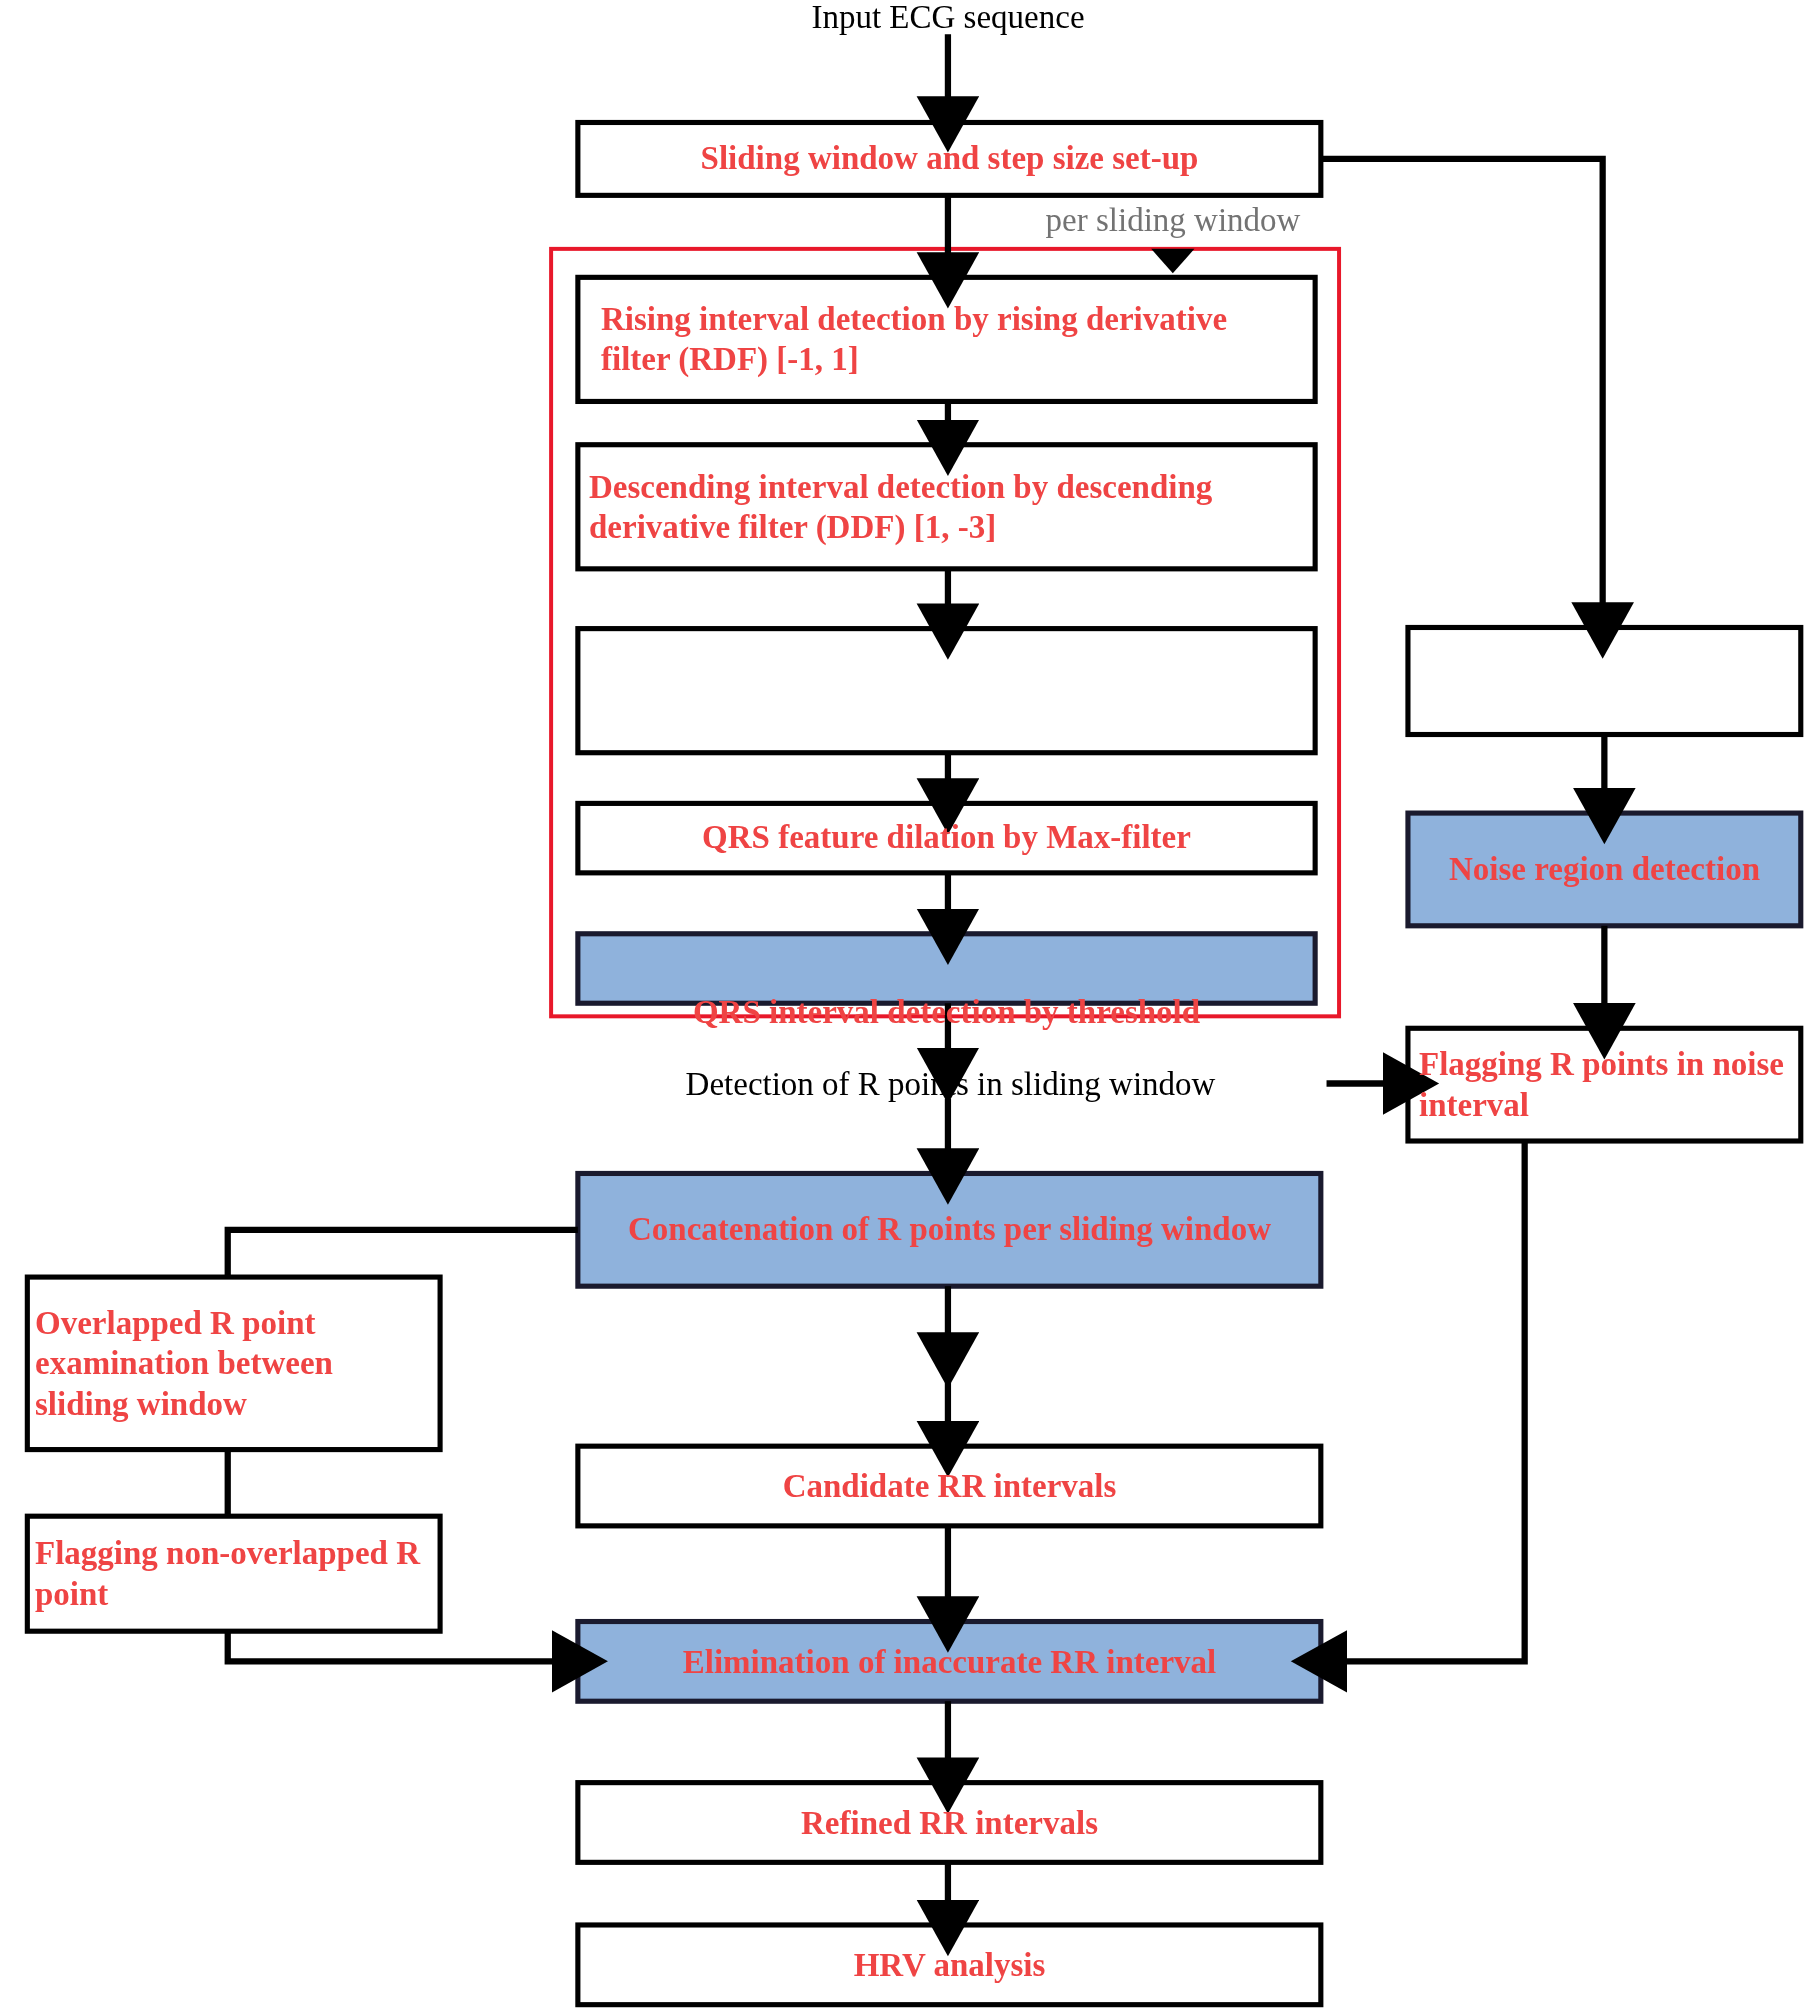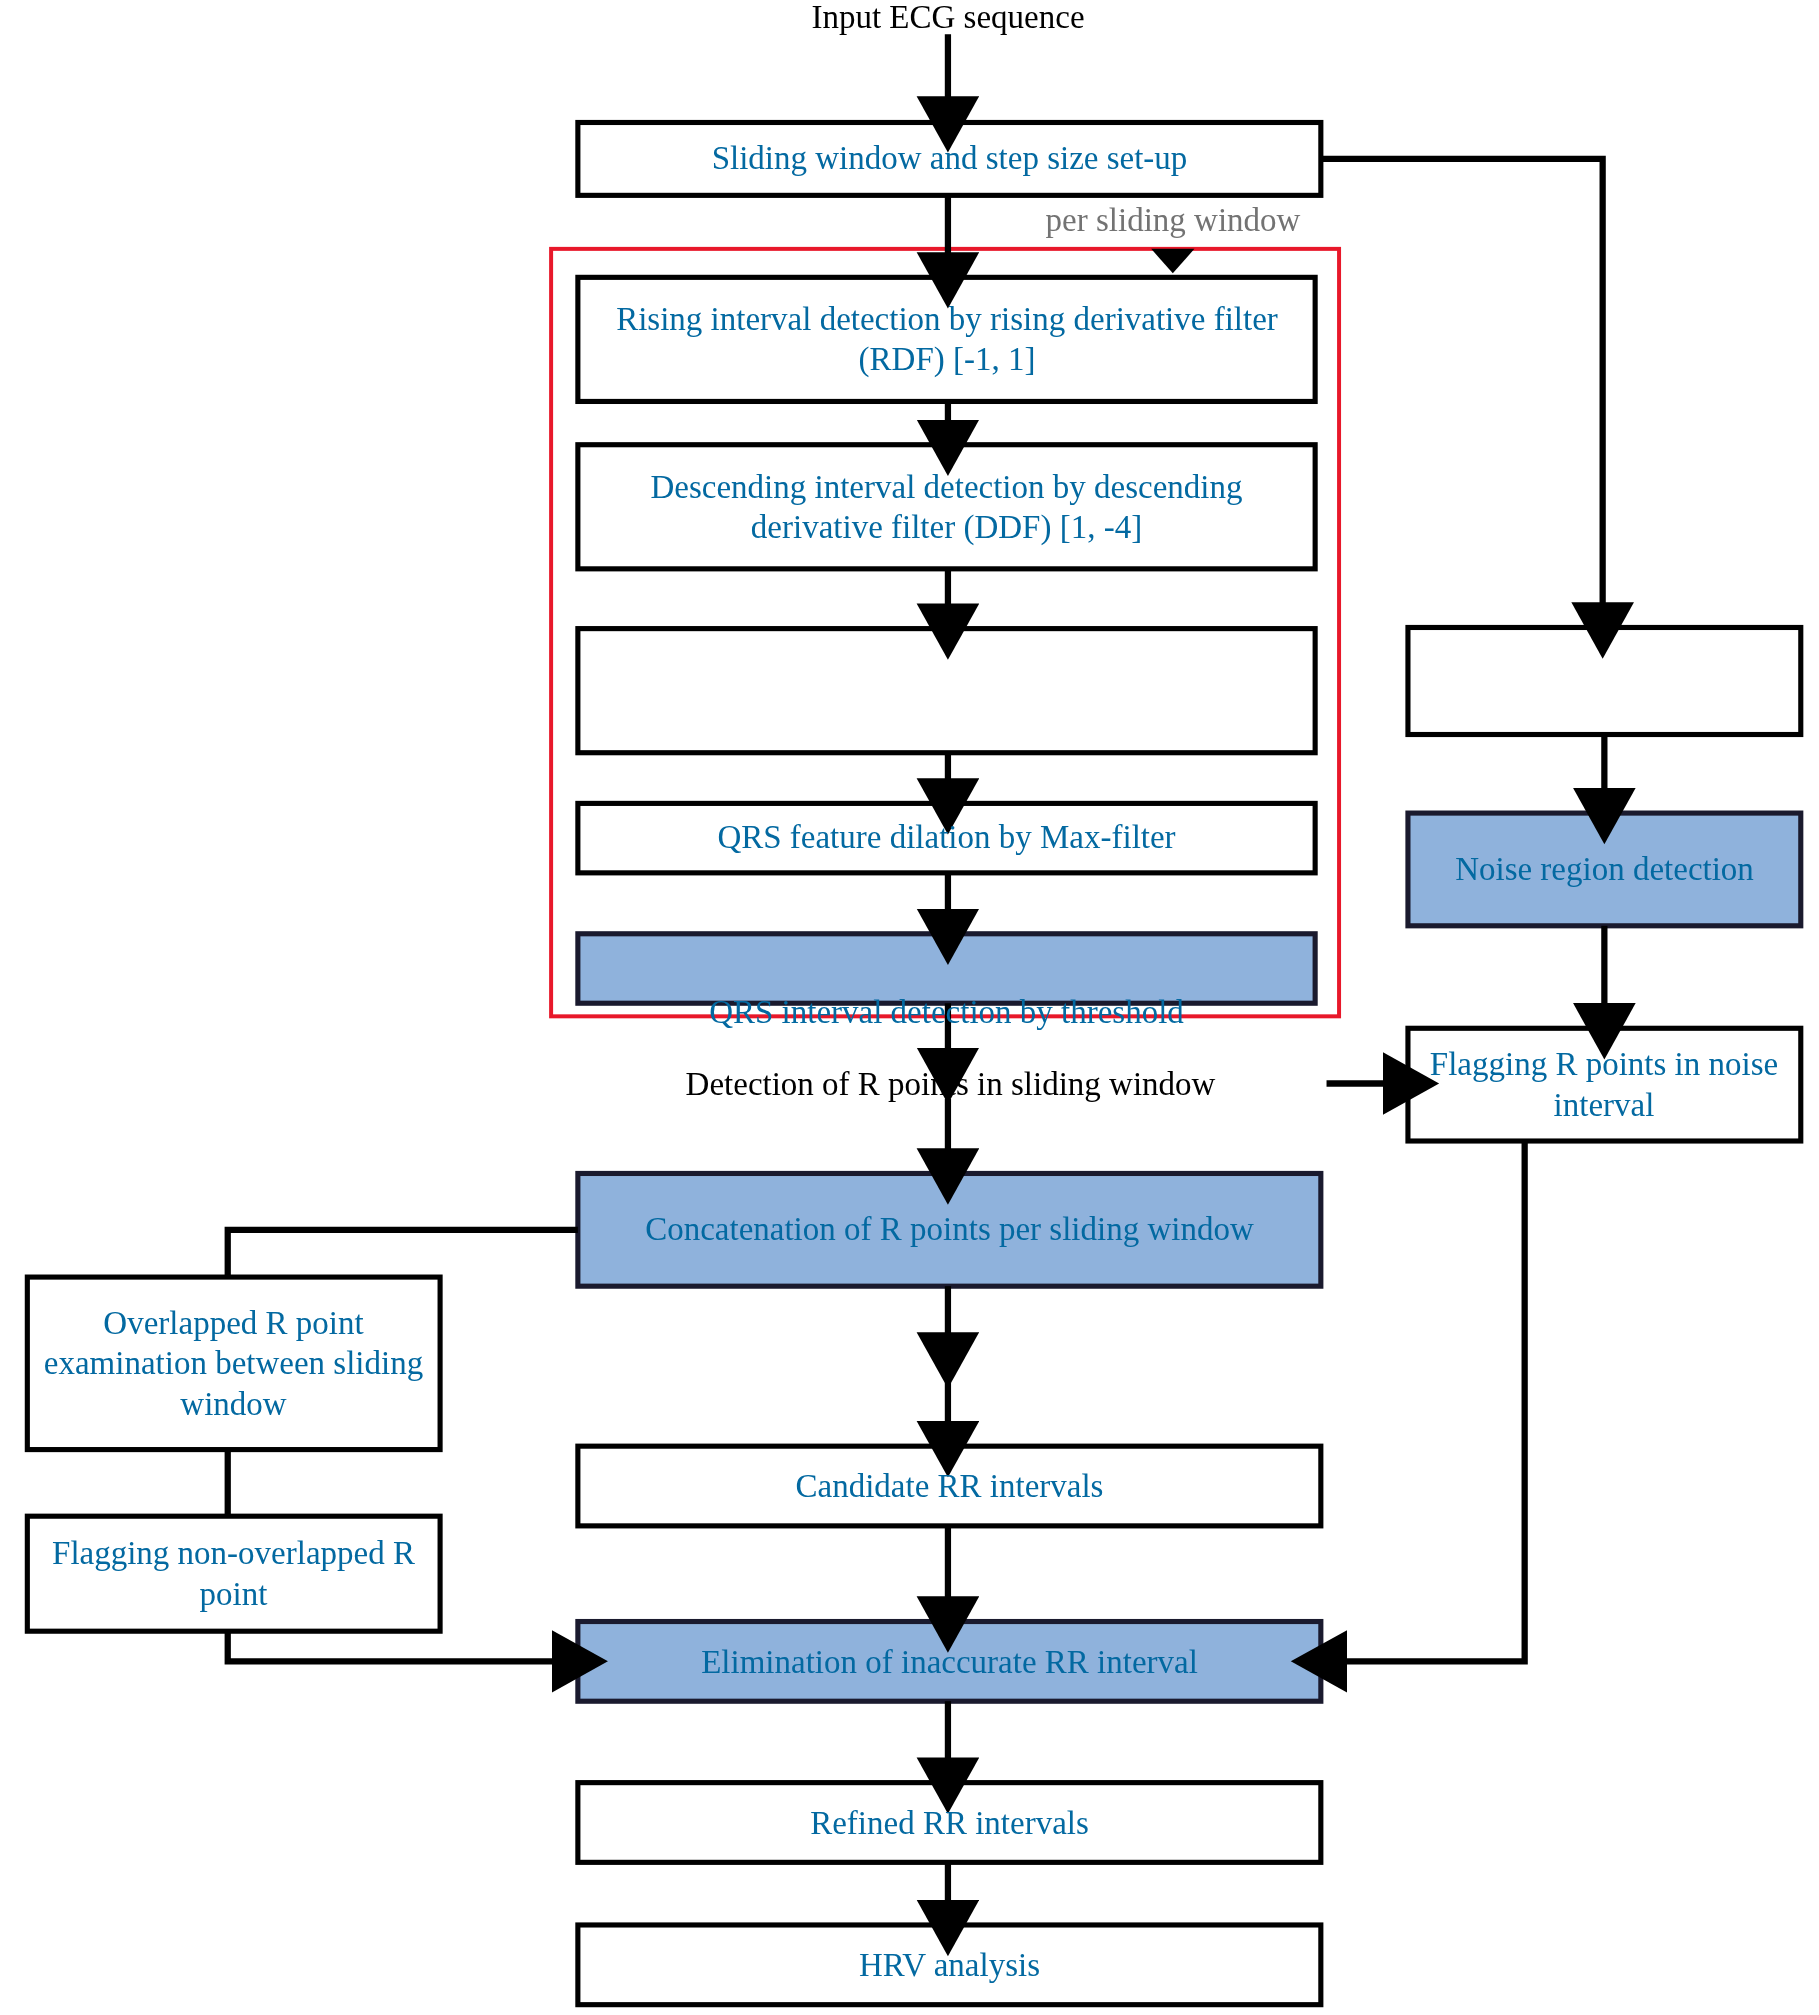--- a/index.html
+++ b/index.html
@@ -1,20 +1,20 @@
 <!DOCTYPE html>
 <html style="font-size:9px"><head>
 <meta charset="utf-8">
 <style>
   html,body{margin:0;padding:0;background:#ffffff;}
   #page{position:relative;width:1819px;height:2015px;background:#ffffff;
         font-family:"Liberation Serif","DejaVu Serif",serif;}
   svg{position:absolute;top:0;left:0;width:1819px;height:2015px;}
   .node-label{position:absolute;display:flex;align-items:center;justify-content:center;
-              text-align:center;line-height:1.22;color:#0369a1;pointer-events:none;}
+              line-height:1.22;color:#ef4444;pointer-events:none;font-weight:bold;}
   .ft{font-size:33px;}
   .free-label{position:absolute;display:flex;align-items:center;justify-content:center;
               text-align:center;color:#000;font-size:33px;}
   .red-label{color:#737373;font-size:33px;}
 </style>
 </head>
 <body>
 
 <div id="page">
 
@@ -116,21 +116,21 @@
 
   <div class="free-label" style="left:569px;top:1059px;width:763px;height:50px;">Detection of R points in sliding window</div>
 
 
   <div class="free-label red-label" style="left:1002px;top:198px;width:342px;height:44px;">per sliding window</div>
 
   <div class="node-label ft" style="left:578px;top:122px;width:743px;height:73px;">Sliding window and step size set-up</div>
 
   <div class="node-label ft" style="left:601px;top:277px;width:692px;height:124px;">Rising interval detection by rising derivative filter (RDF) [-1, 1]</div>
 
-  <div class="node-label ft" style="left:589px;top:445px;width:715px;height:124px;">Descending interval detection by descending derivative filter (DDF) [1, -4]</div>
+  <div class="node-label ft" style="left:589px;top:445px;width:715px;height:124px;">Descending interval detection by descending derivative filter (DDF) [1, -3]</div>
 
 
   <div class="node-label ft" style="left:578px;top:803px;width:737px;height:69px;">QRS feature dilation by Max-filter</div>
 
   <div class="node-label ft" style="left:578px;top:978px;width:737px;height:69px;">QRS interval detection by threshold</div>
 
 
   <div class="node-label ft" style="left:1425px;top:813px;width:359px;height:113px;">Noise region detection</div>
 
   <div class="node-label ft" style="left:612px;top:1173px;width:675px;height:113px;">Concatenation of R points per sliding window</div>

